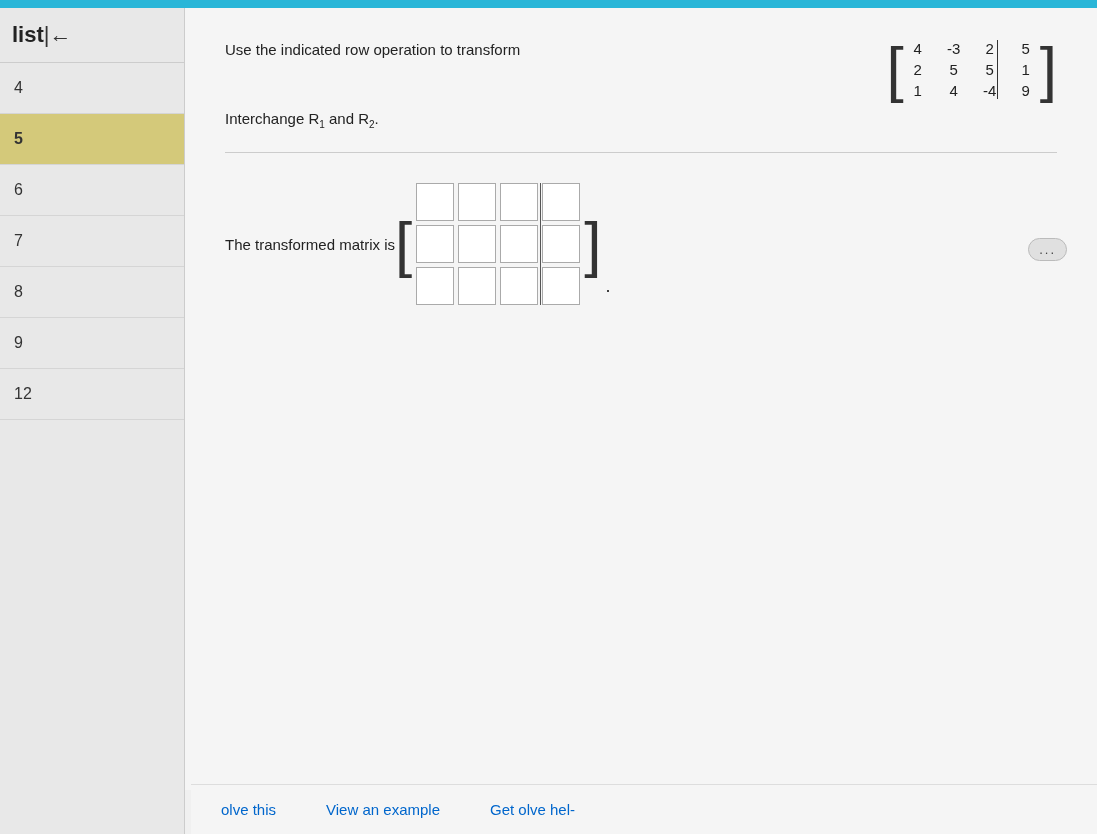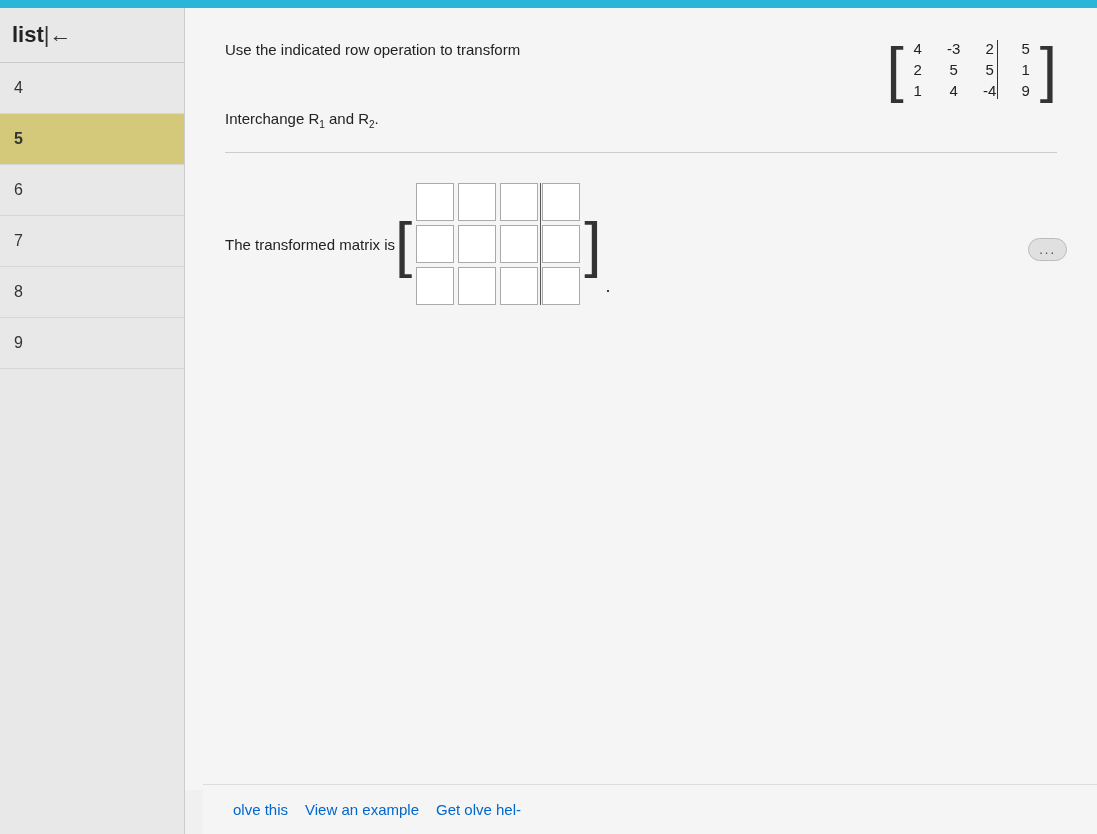--- a/index.html
+++ b/index.html
@@ -214,28 +214,28 @@
       color: #222;
       margin-left: 4px;
       align-self: flex-end;
       padding-bottom: 8px;
     }
 
     
     .bottom-bar {
       position: absolute;
       bottom: 0;
-      left: 203px;
+      left: 191px;
       right: 0;
       height: 50px;
       background: #f5f5f5;
       border-top: 1px solid #ddd;
       display: flex;
       align-items: center;
-      gap: 17px;
+      gap: 50px;
       padding: 0 30px;
     }
 
     .bottom-link {
       font-size: 15px;
       color: #0066cc;
       cursor: pointer;
       text-decoration: none;
     }
 
@@ -269,20 +269,21 @@
     <span class="sidebar-title">list</span>
     <span class="sidebar-back-icon">|←</span>
   </div>
   <ul class="sidebar-items">
     <li class="sidebar-item">4</li>
     <li class="sidebar-item active">5</li>
     <li class="sidebar-item">6</li>
     <li class="sidebar-item">7</li>
     <li class="sidebar-item">8</li>
     <li class="sidebar-item">9</li>
+    <li class="sidebar-item">12</li>
   </ul>
 </div>
 
 <div class="main-content">
 
   <div class="problem-area">
     <span class="problem-text">
       <span>Use the indicated row operation to transform</span>
     </span>
 

